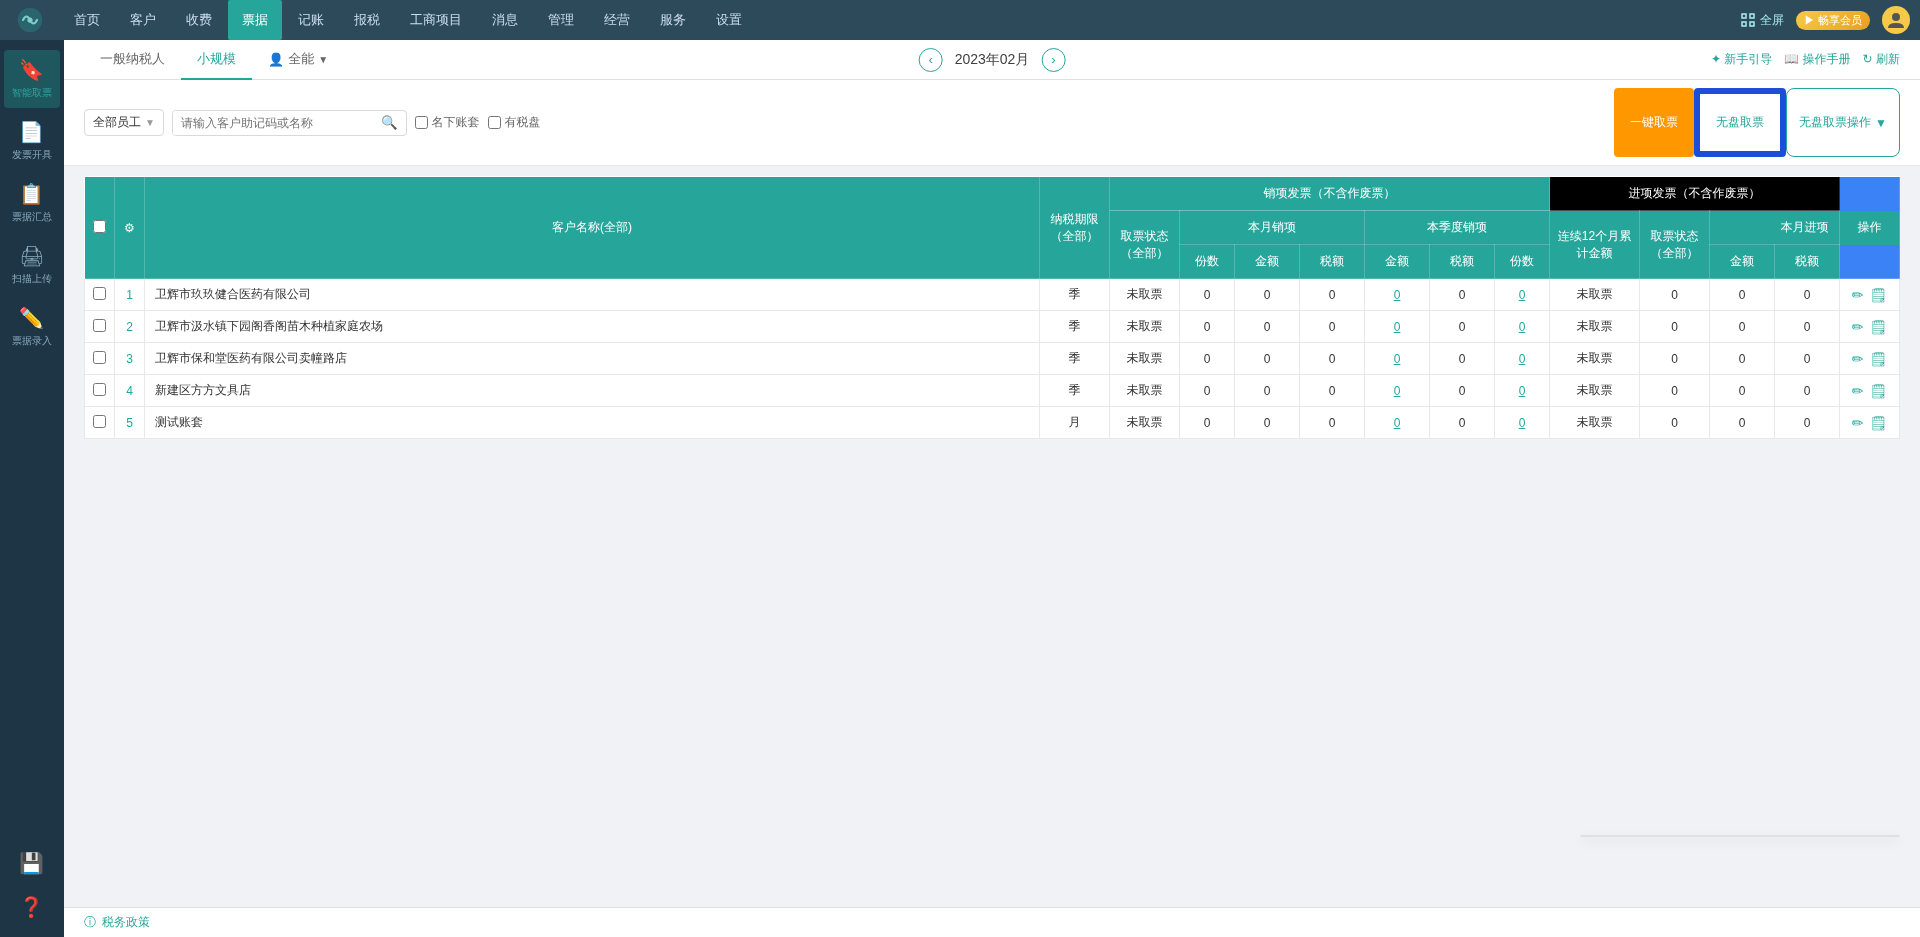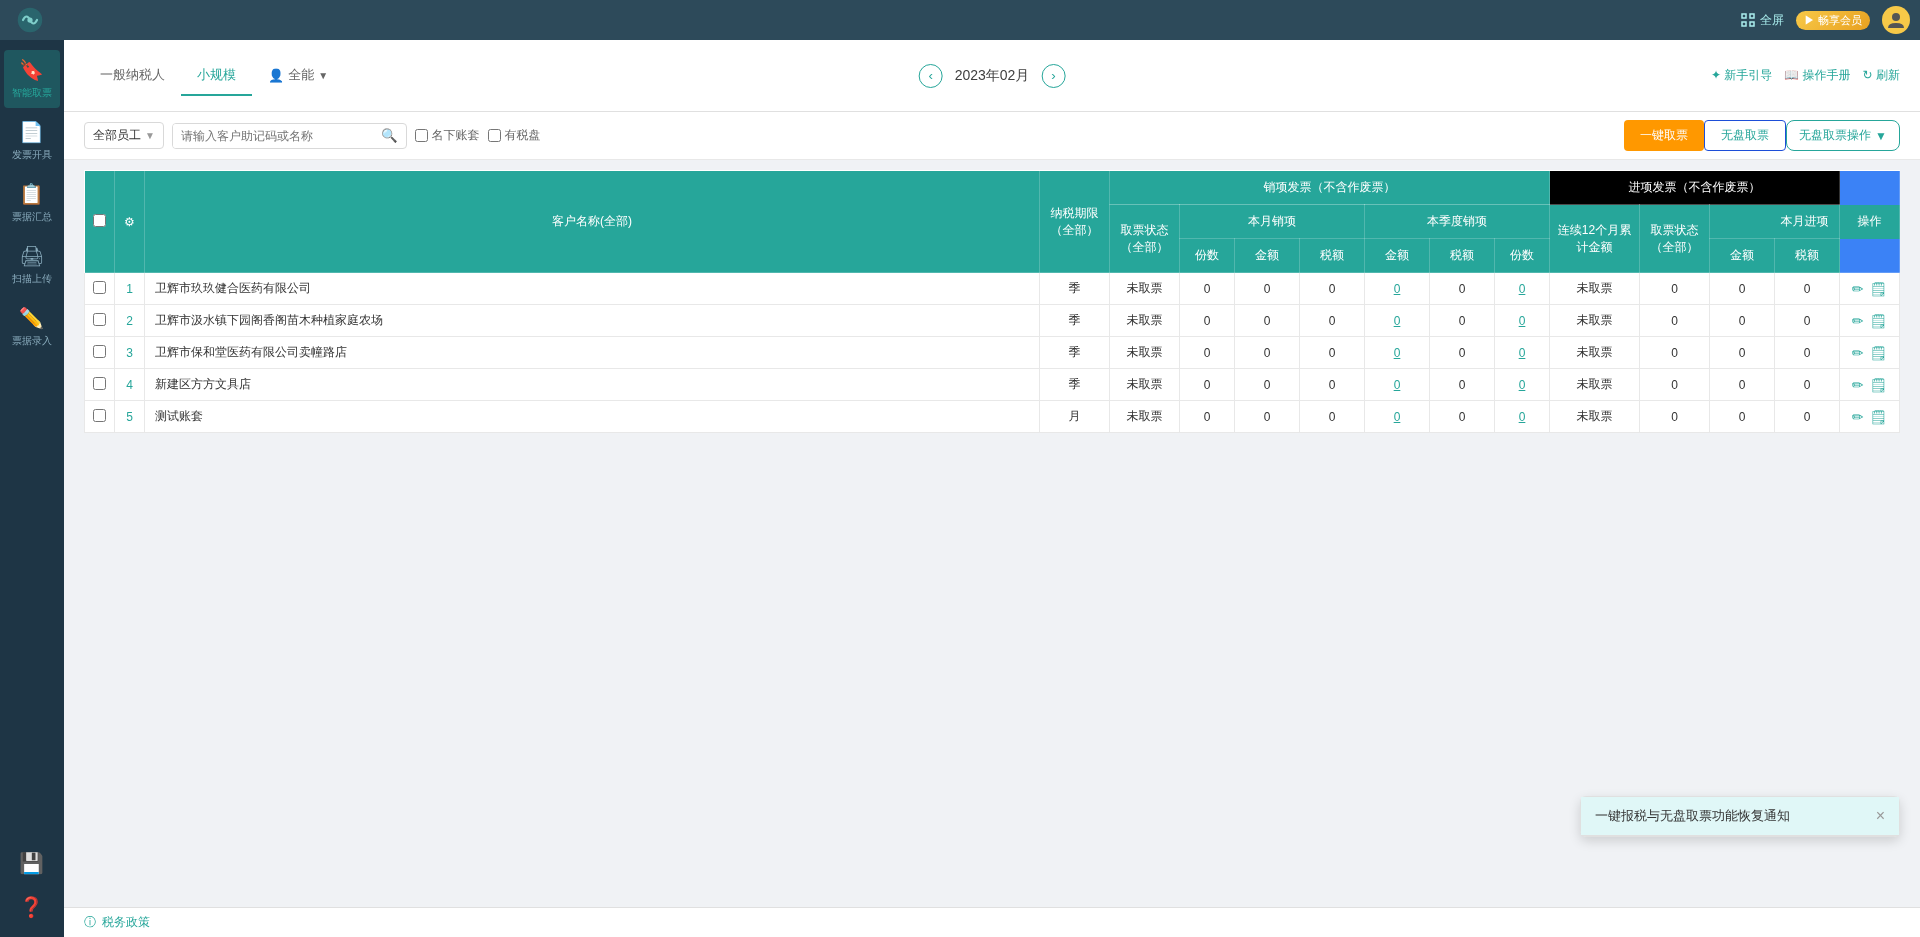--- a/index.html
+++ b/index.html
@@ -52,22 +52,22 @@
       background: #fff; padding: 8px 20px;
       display: flex; align-items: center; gap: 8px;
       border-bottom: 1px solid #e8e8e8;
     }
     .toolbar-right { margin-left: auto; display: flex; }
     .btn-primary {
       background: #ff9800; color: #fff; border: none; border-radius: 4px;
       padding: 6px 16px; cursor: pointer; font-size: 12px;
     }
     .btn-outline {
-      background: #fff; color: #26a69a; border: 1px solid #1d4ed8; border-radius: 4px;
-      padding: 6px 16px; cursor: pointer; font-size: 12px;
+      background: #fff; color: #26a69a; border: 6px solid #1d4ed8; border-radius: 4px;
+      padding: 20px 16px; cursor: pointer; font-size: 12px;
     }
     .btn-dropdown {
       background: #fff; color: #26a69a; border: 1px solid #26a69a; border-radius: 8px;
       padding: 6px 12px; cursor: pointer; font-size: 12px;
       display: flex; align-items: center; gap: 4px;
     }
     .select-wrapper {
       display: flex; align-items: center; gap: 4px;
       border: 1px solid #d9d9d9; border-radius: 4px; padding: 4px 8px;
       background: #fff; cursor: pointer; font-size: 12px;
@@ -137,20 +137,34 @@
 </head>
 <body>
 
 <div class="top-nav">
   <div class="logo">
     <svg viewBox="0 0 32 32" fill="none">
       <circle cx="16" cy="16" r="14" fill="#26a69a" opacity="0.3"></circle>
       <path d="M8 16 Q12 8 16 16 Q20 24 24 16" stroke="#7ececa" stroke-width="2.5" fill="none" stroke-linecap="round"></path>
       <circle cx="16" cy="16" r="3" fill="#7ececa"></circle>
     </svg>
+  </div>
+  <div class="nav-items">
+    <div class="nav-item">首页</div>
+    <div class="nav-item">客户</div>
+    <div class="nav-item">收费</div>
+    <div class="nav-item active">票据</div>
+    <div class="nav-item">记账</div>
+    <div class="nav-item">报税</div>
+    <div class="nav-item">工商项目</div>
+    <div class="nav-item">消息</div>
+    <div class="nav-item">管理</div>
+    <div class="nav-item">经营</div>
+    <div class="nav-item">服务</div>
+    <div class="nav-item">设置</div>
   </div>
   <div class="top-nav-right">
     <span>
       <svg width="14" height="14" viewBox="0 0 14 14" fill="none" style="vertical-align:middle;margin-right:2px">
         <rect x="1" y="1" width="4" height="4" stroke="#aee" stroke-width="1.5" fill="none"></rect>
         <rect x="9" y="1" width="4" height="4" stroke="#aee" stroke-width="1.5" fill="none"></rect>
         <rect x="1" y="9" width="4" height="4" stroke="#aee" stroke-width="1.5" fill="none"></rect>
         <rect x="9" y="9" width="4" height="4" stroke="#aee" stroke-width="1.5" fill="none"></rect>
       </svg>
       <span>全屏</span>
@@ -195,21 +209,21 @@
         <span class="sidebar-icon">💾</span>
       </div>
       <div class="sidebar-item">
         <span class="sidebar-icon">❓</span>
       </div>
     </div>
   </div>
 
   <div class="main-content">
 
-    <div style="background:#fff; border-bottom:1px solid #e0e0e0; padding: 16px 20px; display:flex; align-items:center; position:relative;">
+    <div style="background:#fff; border-bottom:1px solid #e0e0e0; padding: 0 20px; display:flex; align-items:center; position:relative;">
       <div style="display:flex; align-items:flex-end; gap:0; flex:1;">
         <div class="tab">一般纳税人</div>
         <div class="tab active">小规模</div>
         <div class="tab tab-with-icon">
           <span>👤</span>
           <span>全能</span>
           <span style="font-size:10px;">▼</span>
         </div>
       </div>
 
@@ -417,17 +431,13 @@
     </div>
 
     <div class="bottom-bar">
       <span style="color:#26a69a;">ⓘ</span>
       <span style="cursor:pointer;">税务政策</span>
     </div>
   </div>
 </div>
 
 <div class="notification-popup">
-  <div class="notification-header">
-    <span>一键报税与无盘取票功能恢复通知</span>
-    <span class="notification-close">×</span>
-  </div>
 </div>
 
 </body></html>

